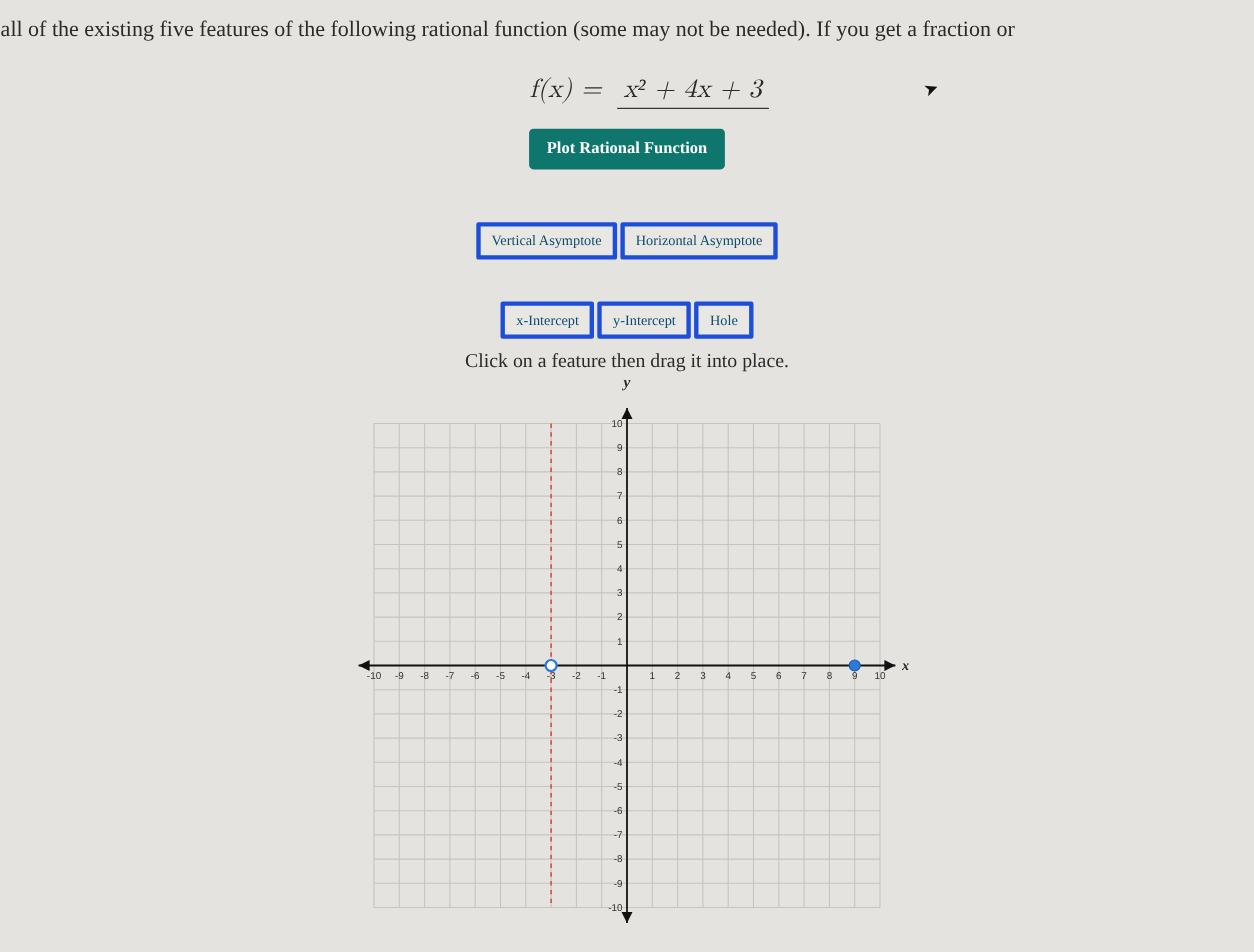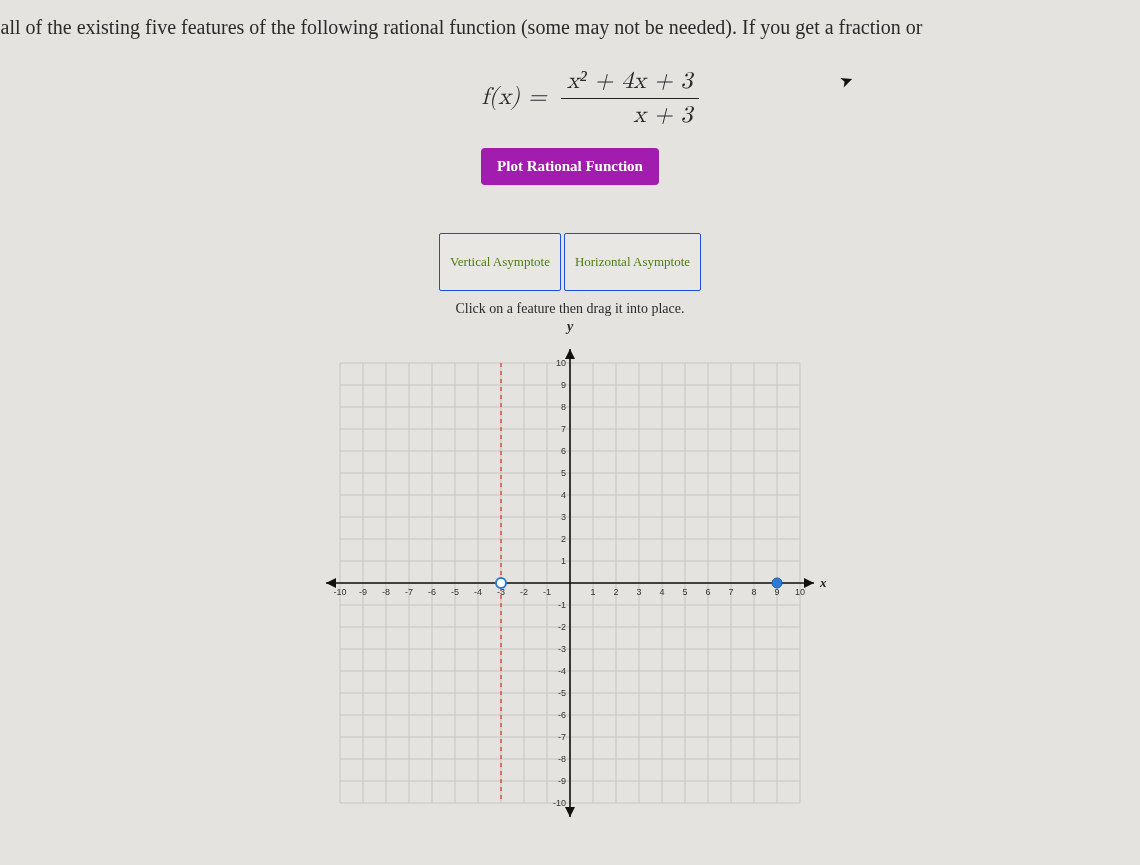--- a/index.html
+++ b/index.html
@@ -30,67 +30,67 @@
     font-family: 'Latin Modern Math', 'Cambria Math', Georgia, serif;
     font-size: 24px;
     margin: 14px 0 18px 0;
     position: relative;
     padding-left: 40px;
   }
   .formula .fn { font-style: italic; }
   .formula .frac {
     display: inline-block;
     vertical-align: middle;
-    text-align: right;
+    text-align: left;
     margin-left: 6px;
   }
   .formula .num { display:block; padding: 0 6px 2px 6px; border-bottom: 1.6px solid #222; font-style: italic;}
   .formula .den { display:block; padding: 2px 6px 0 6px; font-style: italic;}
   .cursor-arrow {
     position: absolute;
     left: 840px;
     top: 4px;
     font-size: 16px;
     color: #111;
     transform: rotate(-20deg);
   }
   .controls {
     text-align: center;
   }
   .btn-primary {
     display: inline-block;
-    background: #a21caf;
+    background: #0f766e;
     color: #fff;
     font-family: Georgia, serif;
     font-weight: bold;
     font-size: 15px;
     padding: 10px 16px;
     border-radius: 4px;
     border: none;
     margin-bottom: 10px;
   }
   .tool-row {
     text-align: center;
     margin: 6px 0;
   }
   .tool-btn {
     display: inline-block;
     background: #e9e7e4;
-    border: 1px solid #1d4ed8;
+    border: 4px solid #1d4ed8;
     font-family: Georgia, serif;
     font-size: 13px;
-    color: #4d7c0f;
-    padding: 20px 10px;
+    color: #0c4a6e;
+    padding: 5px 10px;
     margin: 0;
     border-radius: 2px;
   }
   .tool-row .tool-btn + .tool-btn { margin-left: -1px; margin-top: 32px; }
   .hint {
     text-align: center;
-    font-size: 14px;
+    font-size: 18px;
     margin: 10px 0 2px 0;
   }
   .axis-label-y {
     text-align: center;
     font-style: italic;
     font-weight: bold;
     font-size: 14px;
     margin-bottom: -2px;
   }
   .graph-wrap {
@@ -114,30 +114,34 @@
 <body>
 
 <div class="page">
 
   <div class="question-text">ot all of the existing five features of the following rational function (some may not be needed). If you get a fraction or</div>
 
   <div class="formula">
     <span class="fn">f(x) =</span>
     <span class="frac">
       <span class="num">x² + 4x + 3</span>
-      <span class="den">x + 3</span>
     </span>
     <span class="cursor-arrow">➤</span>
   </div>
 
   <div class="controls">
     <button class="btn-primary">Plot Rational Function</button>
     <div class="tool-row">
       <button class="tool-btn">Vertical Asymptote</button>
       <button class="tool-btn">Horizontal Asymptote</button>
+    </div>
+    <div class="tool-row">
+      <button class="tool-btn">x-Intercept</button>
+      <button class="tool-btn">y-Intercept</button>
+      <button class="tool-btn">Hole</button>
     </div>
   </div>
 
   <div class="hint">Click on a feature then drag it into place.</div>
   <div class="axis-label-y">y</div>
 
   <div class="graph-wrap">
     <svg class="graph" id="graph-svg" width="520" height="500">
         <g class="grid">
           <line x1="30" y1="30" x2="30" y2="470"></line>

